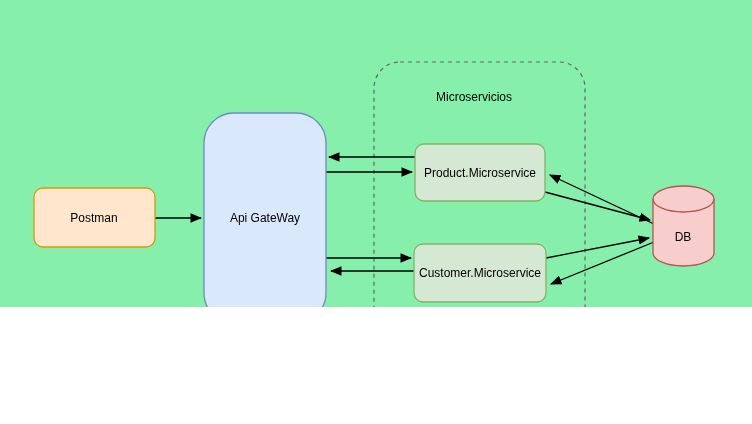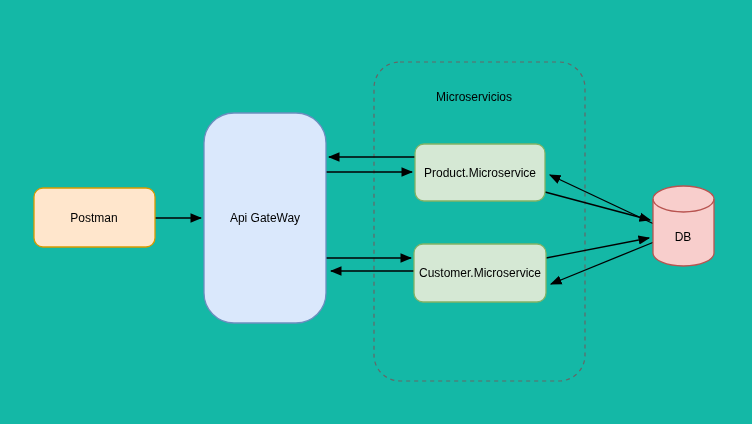--- a/index.html
+++ b/index.html
@@ -4,22 +4,22 @@
 <style>
   html, body {
     margin: 0;
     padding: 0;
     background: #ffffff;
     font-family: "Liberation Sans", sans-serif;
   }
   .canvas {
     position: relative;
     width: 752px;
-    height: 424px;
-    background: #14b8a6;
+    height: 307px;
+    background: #86efac;
     overflow: hidden;
   }
   svg { display: block; }
 
   
   .node-postman   { fill: #FFE6CC; stroke: #D79B00; stroke-width: 1.3; }
   .node-gateway   { fill: #DAE8FC; stroke: #6C8EBF; stroke-width: 1.3; }
   .node-green     { fill: #D5E8D4; stroke: #82B366; stroke-width: 1.3; }
   .node-db        { fill: #F8CECC; stroke: #B85450; stroke-width: 1.3; }
   .db-top-arc     { fill: none;    stroke: #B85450; stroke-width: 1.3; }

